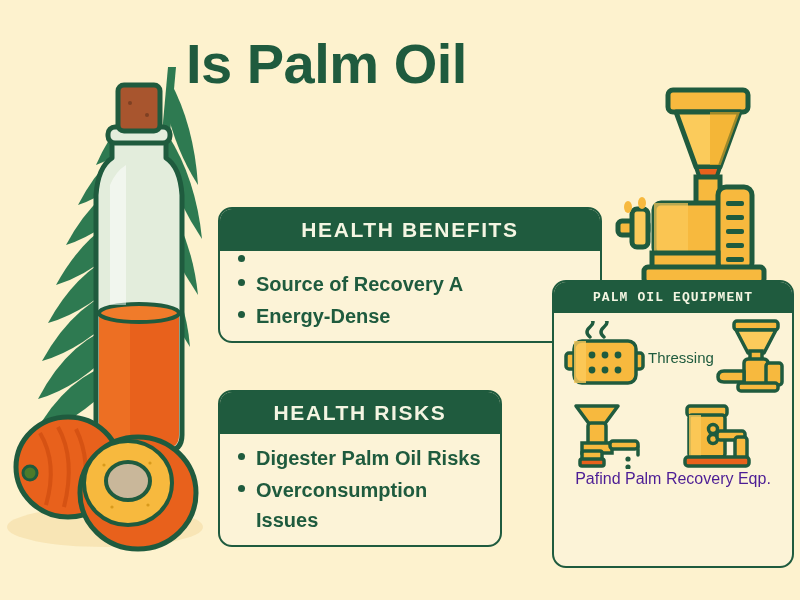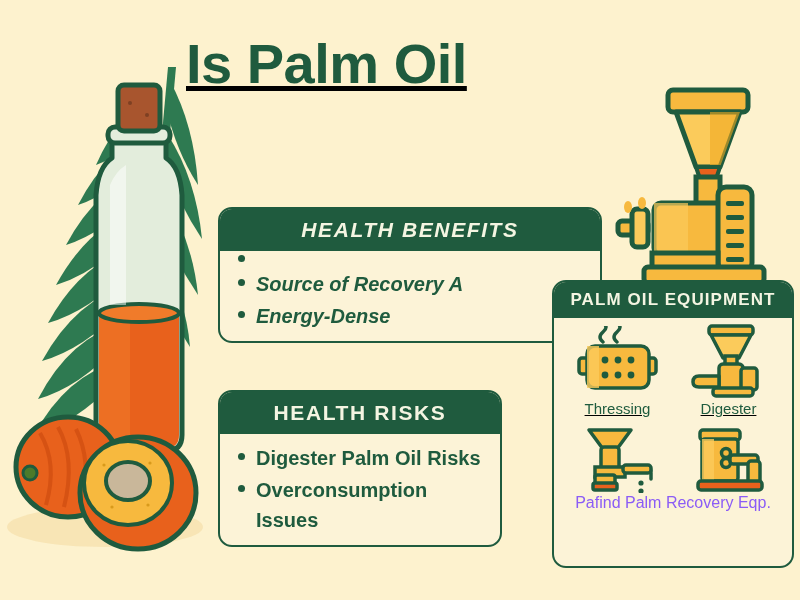--- a/index.html
+++ b/index.html
@@ -22,21 +22,20 @@
     overflow: hidden;
   }
 
   
   .title-block {
     position: absolute;
     left: 186px;
     top: 34px;
     width: 420px;
     z-index: 6;
-    text-decoration: underline;
   }
   .title-line {
     font-size: 56px;
     line-height: 60px;
     font-weight: bold;
     color: #1F5B3E;
     letter-spacing: -0.5px;
     white-space: nowrap;
   }
 
@@ -93,68 +92,68 @@
     flex: 0 0 auto;
     width: 7px;
     height: 7px;
     border-radius: 50%;
     background: #1F5B3E;
     margin-right: 11px;
     position: relative;
     top: -5px;
   }
 
-  #card-benefits { left: 218px; top: 207px; width: 384px; font-style: italic; }
+  #card-benefits { left: 218px; top: 207px; width: 384px; }
   #card-risks    { left: 218px; top: 390px; width: 284px; }
 
   
   #equipment-panel {
     position: absolute;
     left: 552px;
     top: 280px;
     width: 242px;
     height: 288px;
     border: 2.5px solid #1F5B3E;
     border-radius: 14px;
     background: #FCF3D7;
     box-sizing: border-box;
     overflow: hidden;
     z-index: 5;
   }
   #equipment-panel .card-header {
-    font-size: 17px;
+    font-size: 13px;
     letter-spacing: 1.1px;
     padding: 8px 0;
+    font-family: Liberation Mono, monospace;
   }
   .equip-grid {
     display: grid;
     grid-template-columns: 1fr 1fr;
     padding: 6px 8px 0 8px;
   }
   .equip-cell {
     display: flex;
-    flex-direction: column;
+    flex-direction: row;
     align-items: center;
-    text-decoration: underline;
   }
   .equip-icon {
     height: 74px;
     display: flex;
     align-items: flex-end;
     justify-content: center;
   }
   .equip-label {
     color: #1F5B3E;
     font-size: 15px;
     margin-top: 2px;
     text-align: center;
     white-space: nowrap;
   }
   .equip-bottom-label {
-    color: #8b5cf6;
+    color: #4c1d95;
     font-size: 16px;
     text-align: center;
     white-space: nowrap;
     margin-top: 1px;
   }
   .equip-row-bottom {
     display: grid;
     grid-template-columns: 1fr 1fr;
     padding: 2px 8px 0 8px;
   }

